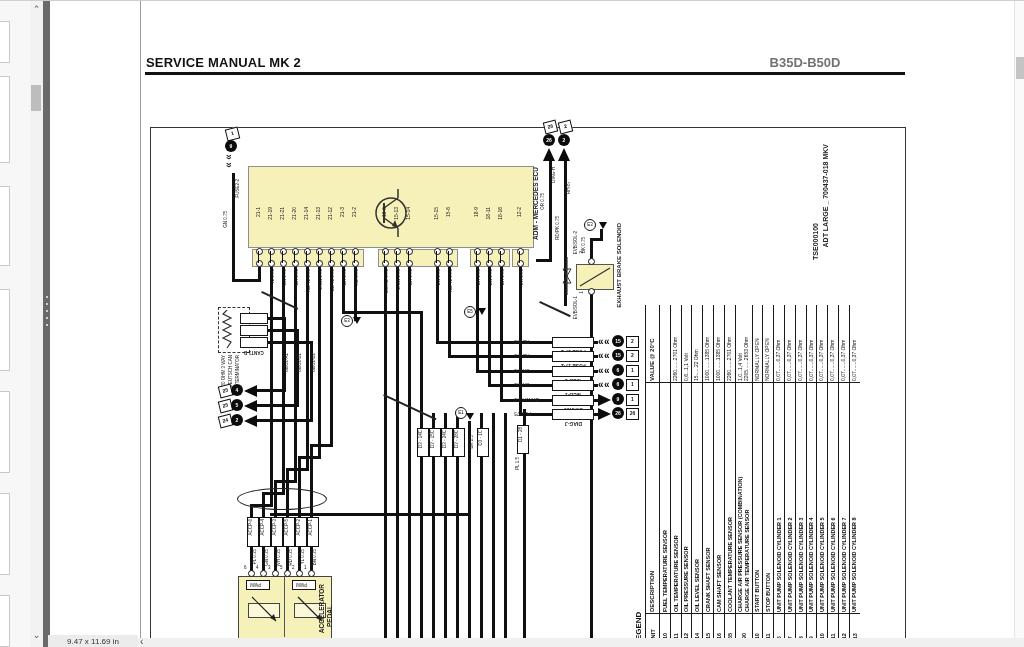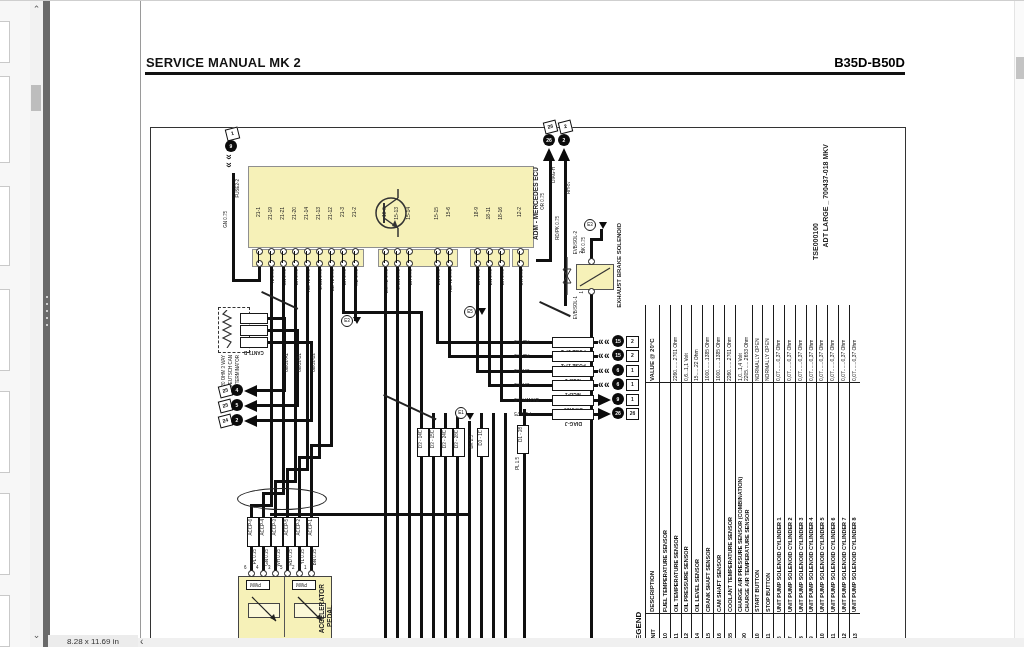--- a/index.html
+++ b/index.html
@@ -77,21 +77,21 @@
 
 <div id="app">
 
   <div id="page" class="abs">
     <div class="pageline" style="left:90px;top:0;width:1px;height:637px;"></div>
     <div class="frameline" style="left:100px;top:126px;width:1px;height:511px;"></div>
     <div class="frameline" style="left:100px;top:126px;width:755px;height:1px;"></div>
     <div class="frameline" style="left:855px;top:126px;width:1px;height:511px;"></div>
 
     <div id="hdr-manual" class="abs">SERVICE MANUAL MK 2</div>
-    <div id="hdr-model" class="abs" style="color: #000000;">B35D-B50D</div>
+    <div id="hdr-model" class="abs" style="color: #737373; text-align: center;">B35D-B50D</div>
     <div id="hdr-rule" class="abs"></div>
 
     <div id="schem" class="abs" style="left:0;top:0;width:964px;height:637px;">
         <div class="yellow" style="left: 198px; top: 165px; width: 284px; height: 80px;"></div>
         <div class="abs" style="left: 318px; top: 186px; width: 46px; height: 52px;"><svg width="46" height="52">
             <circle cx="23" cy="26" r="15" fill="none" stroke="#333" stroke-width="1.5"></circle>
             <line x1="16" y1="16" x2="16" y2="36" stroke="#333" stroke-width="2"></line>
             <line x1="16" y1="21" x2="30" y2="11" stroke="#333" stroke-width="1.5"></line>
             <line x1="16" y1="31" x2="30" y2="41" stroke="#333" stroke-width="1.5"></line>
             <line x1="30" y1="11" x2="30" y2="2" stroke="#333" stroke-width="1.5"></line>
@@ -569,16 +569,16 @@
       <div class="grip-dot" style="left: 2.5px; top: 295px;"></div>
       <div class="grip-dot" style="left: 2.5px; top: 302px;"></div>
       <div class="grip-dot" style="left: 2.5px; top: 309px;"></div>
       <div class="grip-dot" style="left: 2.5px; top: 316px;"></div>
       <div class="grip-dot" style="left: 2.5px; top: 323px;"></div>
     </div>
   <div id="right-scroll" class="abs">
     <div id="right-thumb"></div>
   </div>
   <div id="bottom-bar" class="abs"></div>
-  <div id="size-box" class="abs">8.28 x 11.69 in</div>
+  <div id="size-box" class="abs">9.47 x 11.69 in</div>
   <div id="h-arrow" class="abs">‹</div>
   <div id="corner" class="abs"></div>
 </div>
 
 </body></html>

